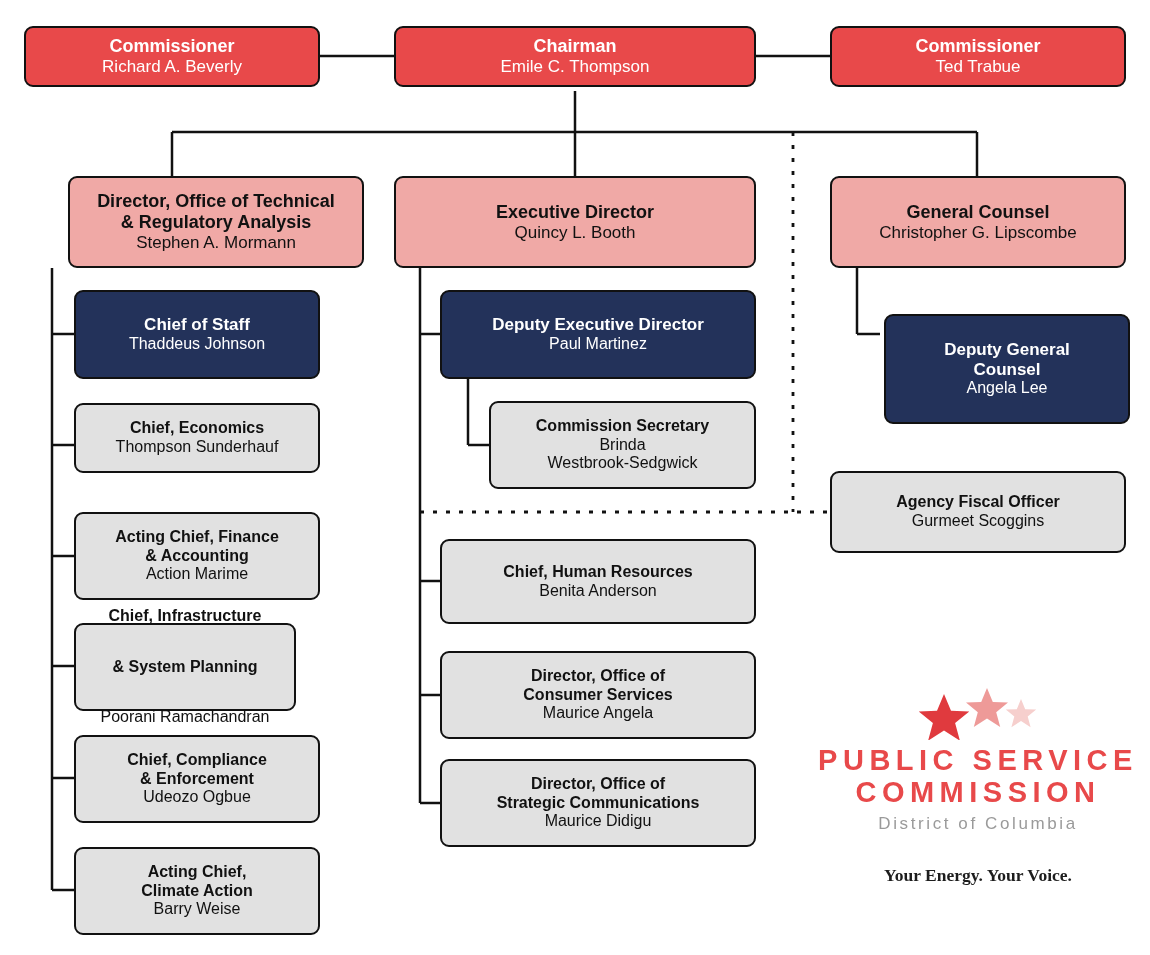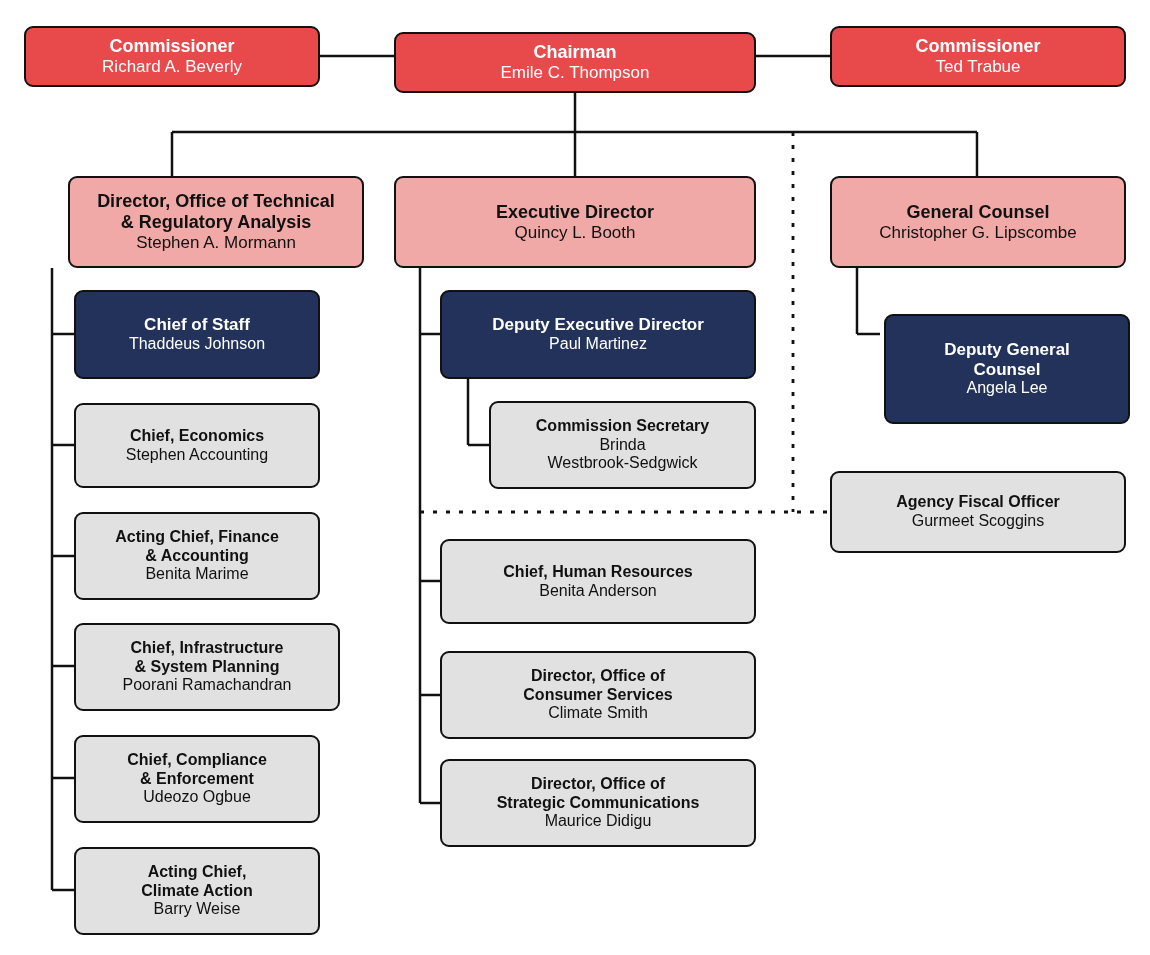--- a/index.html
+++ b/index.html
@@ -107,21 +107,21 @@
       <line x1="793" y1="132" x2="793" y2="512"></line>
       <line x1="420" y1="512" x2="830" y2="512"></line>
     </g>
   </svg>
 
   <div class="node lvl-red" style="left:24px;top:26px;width:296px;height:61px;">
     <span class="title">Commissioner</span>
     <span class="name">Richard A. Beverly</span>
   </div>
 
-  <div class="node lvl-red" style="left:394px;top:32px;width:362px;height:61px;">
+  <div class="node lvl-red" style="left:394px;top:26px;width:362px;height:61px;">
     <span class="title">Chairman</span>
     <span class="name">Emile C. Thompson</span>
   </div>
 
   <div class="node lvl-red" style="left:830px;top:26px;width:296px;height:61px;">
     <span class="title">Commissioner</span>
     <span class="name">Ted Trabue</span>
   </div>
 
   <div class="node lvl-pink" style="left:24px;top:176px;width:296px;height:92px;margin-left:44px;">
@@ -149,32 +149,32 @@
     <span class="title">Deputy Executive Director</span>
     <span class="name">Paul Martinez</span>
   </div>
 
   <div class="node lvl-navy" style="left:884px;top:290px;width:246px;height:110px;margin-top:24px;">
     <span class="title">Deputy General</span>
     <span class="title">Counsel</span>
     <span class="name">Angela Lee</span>
   </div>
 
-  <div class="node lvl-gray" style="left:74px;top:403px;width:246px;height:85px;">
+  <div class="node lvl-gray" style="left:74px;top:403px;width:246px;height:70px;">
     <span class="title">Chief, Economics</span>
-    <span class="name">Stephen Accounting</span>
+    <span class="name">Thompson Sunderhauf</span>
   </div>
 
   <div class="node lvl-gray" style="left:74px;top:512px;width:246px;height:88px;">
     <span class="title">Acting Chief, Finance</span>
     <span class="title">&amp; Accounting</span>
-    <span class="name">Benita Marime</span>
-  </div>
-
-  <div class="node lvl-gray" style="left:74px;top:623px;width:266px;height:88px;">
+    <span class="name">Action Marime</span>
+  </div>
+
+  <div class="node lvl-gray" style="left:74px;top:623px;width:222px;height:88px;gap:32px;">
     <span class="title">Chief, Infrastructure</span>
     <span class="title">&amp; System Planning</span>
     <span class="name">Poorani Ramachandran</span>
   </div>
 
   <div class="node lvl-gray" style="left:74px;top:735px;width:246px;height:88px;">
     <span class="title">Chief, Compliance</span>
     <span class="title">&amp; Enforcement</span>
     <span class="name">Udeozo Ogbue</span>
   </div>
@@ -192,28 +192,44 @@
 
   <div class="node lvl-gray" style="left:489px;top:401px;width:267px;height:88px;">
     <span class="title">Commission Secretary</span>
     <span class="name">Brinda</span>
     <span class="name">Westbrook-Sedgwick</span>
   </div>
 
   <div class="node lvl-gray" style="left:440px;top:651px;width:316px;height:88px;">
     <span class="title">Director, Office of</span>
     <span class="title">Consumer Services</span>
-    <span class="name">Climate Smith</span>
+    <span class="name">Maurice Angela</span>
   </div>
 
   <div class="node lvl-gray" style="left:440px;top:759px;width:316px;height:88px;">
     <span class="title">Director, Office of</span>
     <span class="title">Strategic Communications</span>
     <span class="name">Maurice Didigu</span>
   </div>
 
   <div class="node lvl-gray" style="left:830px;top:471px;width:296px;height:82px;">
     <span class="title">Agency Fiscal Officer</span>
     <span class="name">Gurmeet Scoggins</span>
   </div>
 
+  <div id="logo">
+    <div class="stars">
+      <svg width="140" height="52" viewBox="0 0 140 52">
+
+        <polygon fill="#f6cfcd" points="113,11 117.2,21.2 128.2,21.6 119.7,28.6 122.6,39.2 113,33 103.4,39.2 106.3,28.6 97.8,21.6 108.8,21.2"></polygon>
+
+        <polygon fill="#ee9a98" points="79,0 84.8,14.1 100,14.6 88.2,24.3 92.2,38.9 79,30.4 65.8,38.9 69.8,24.3 58,14.6 73.2,14.1"></polygon>
+
+        <polygon fill="#e03a3e" points="36,6 43,22.8 61.3,23.4 47.1,35.1 51.9,52.7 36,42.5 20.1,52.7 24.9,35.1 10.7,23.4 29,22.8"></polygon>
+      </svg>
+    </div>
+    <div class="l1">PUBLIC SERVICE</div>
+    <div class="l2">COMMISSION</div>
+    <div class="l3">District of Columbia</div>
+    <div class="tag">Your Energy. Your Voice.</div>
+  </div>
 
 </div>
 
 </body></html>

